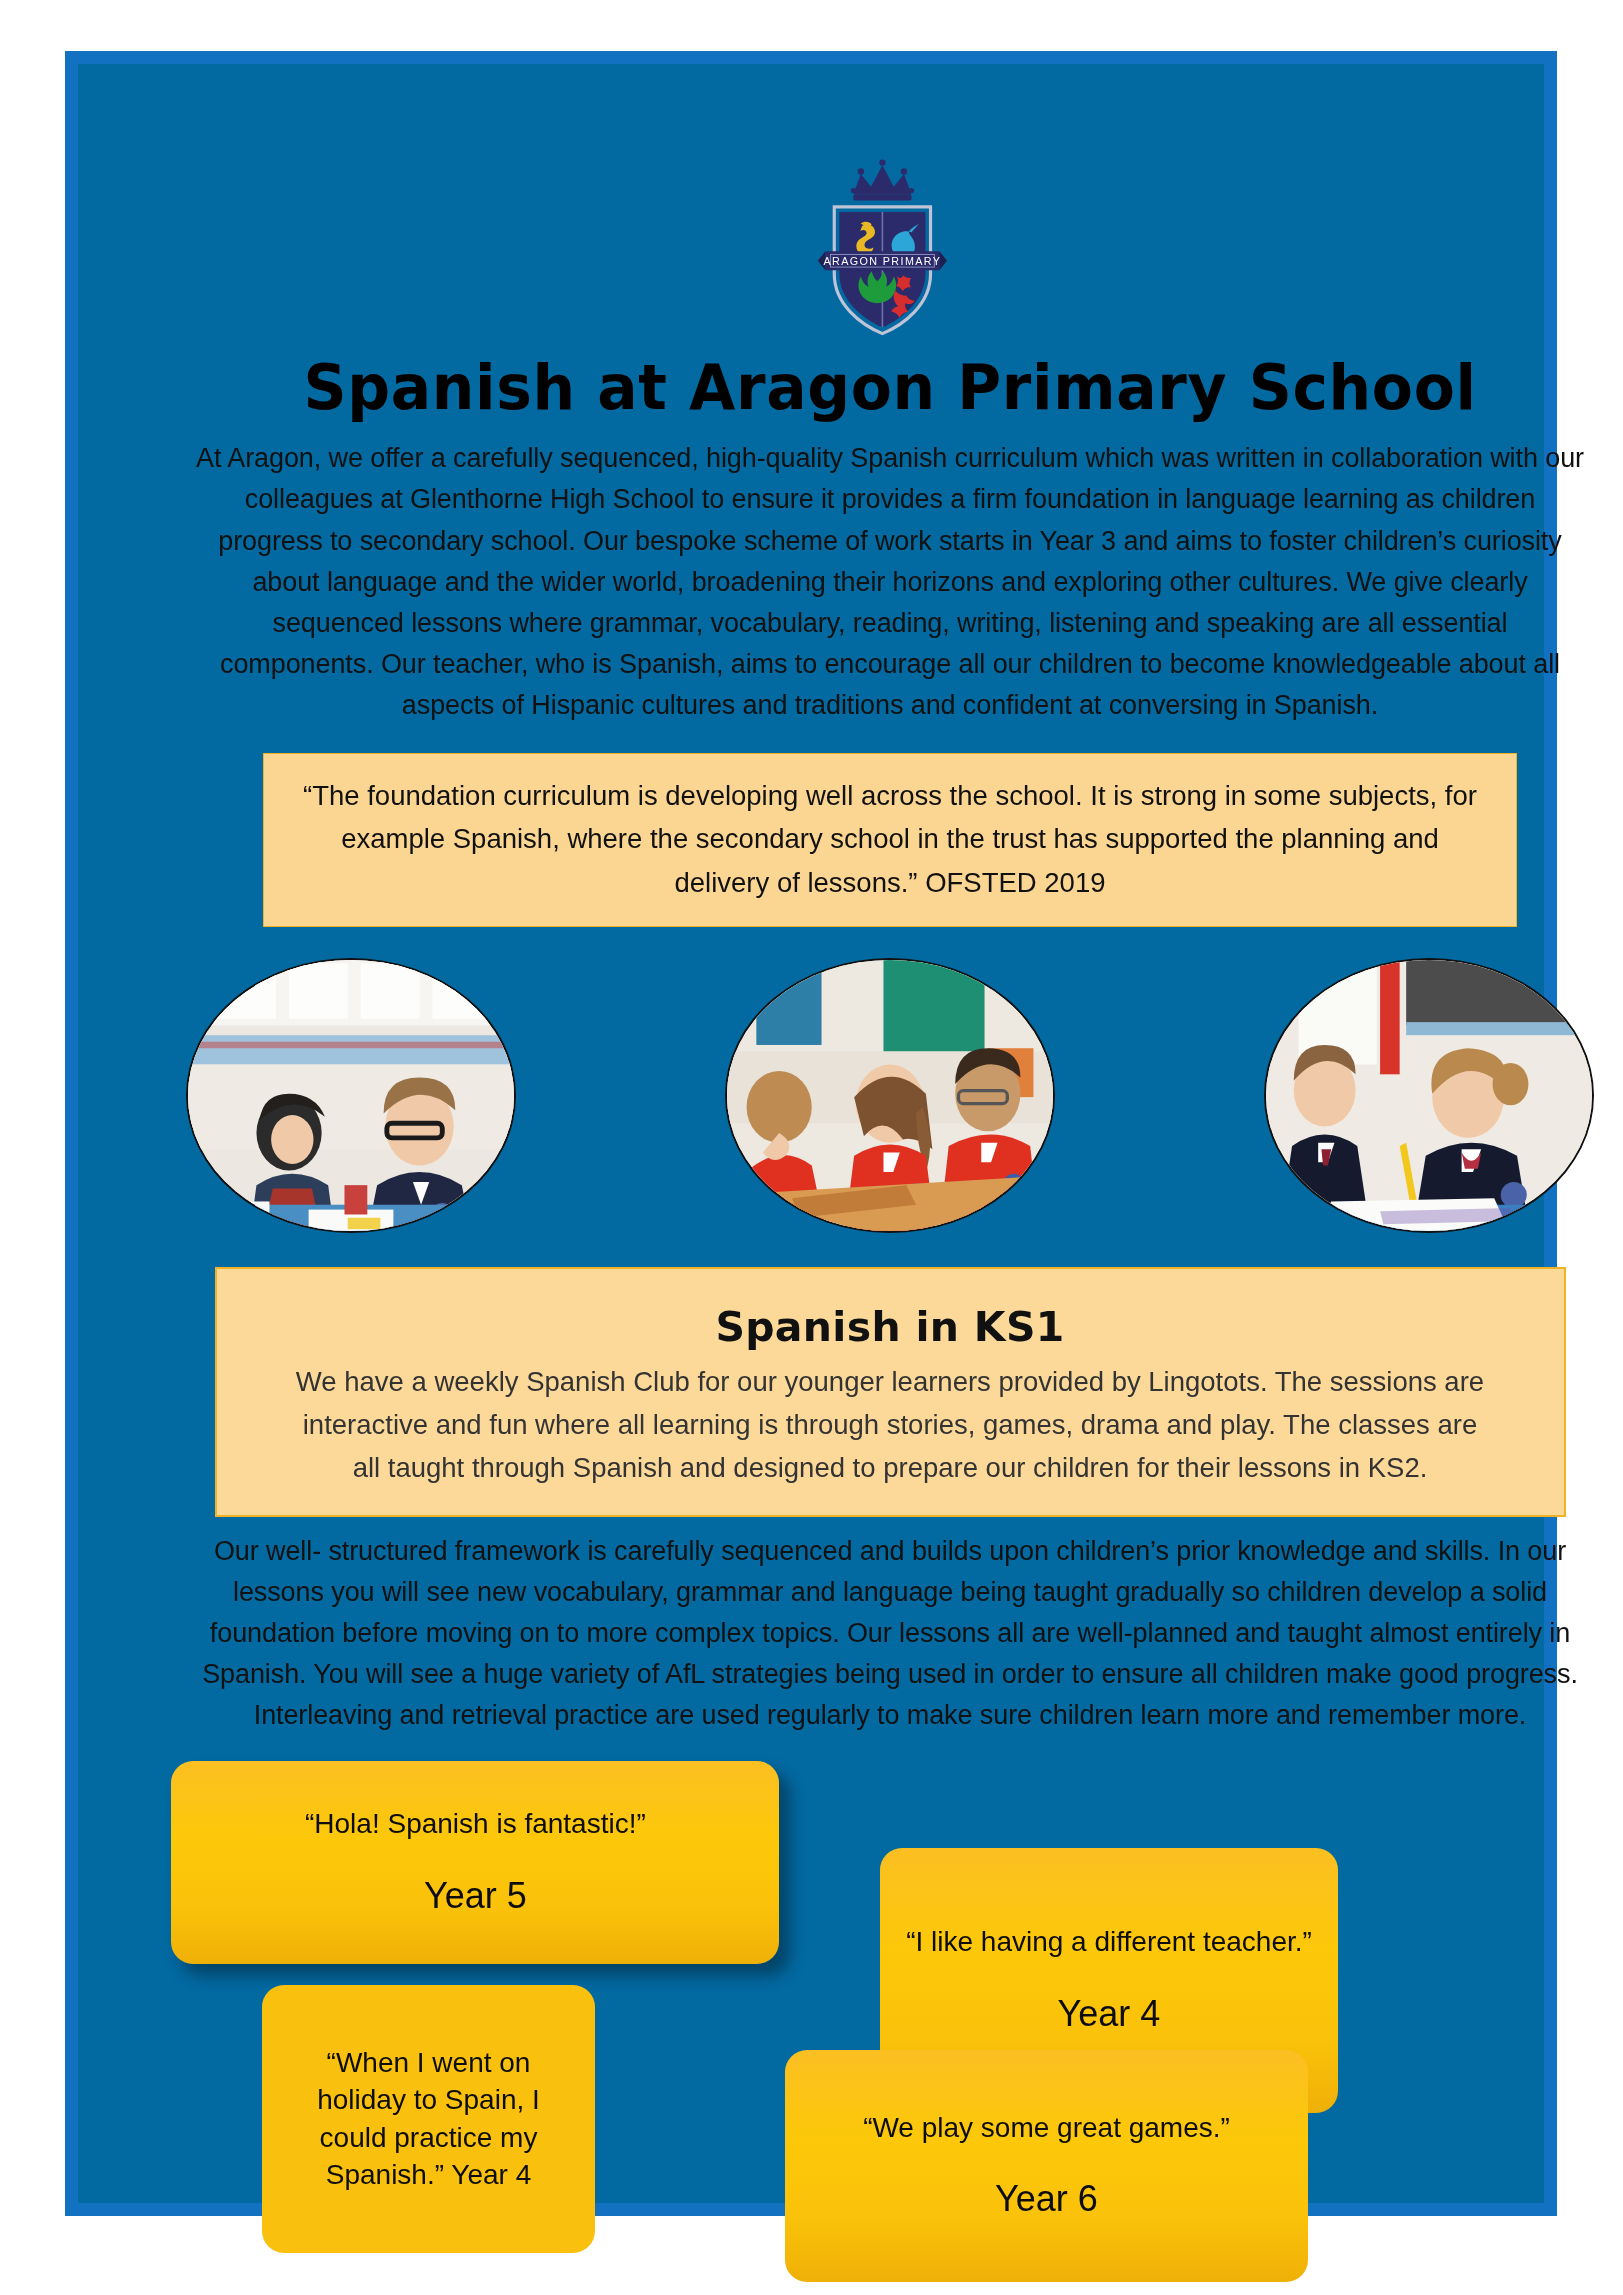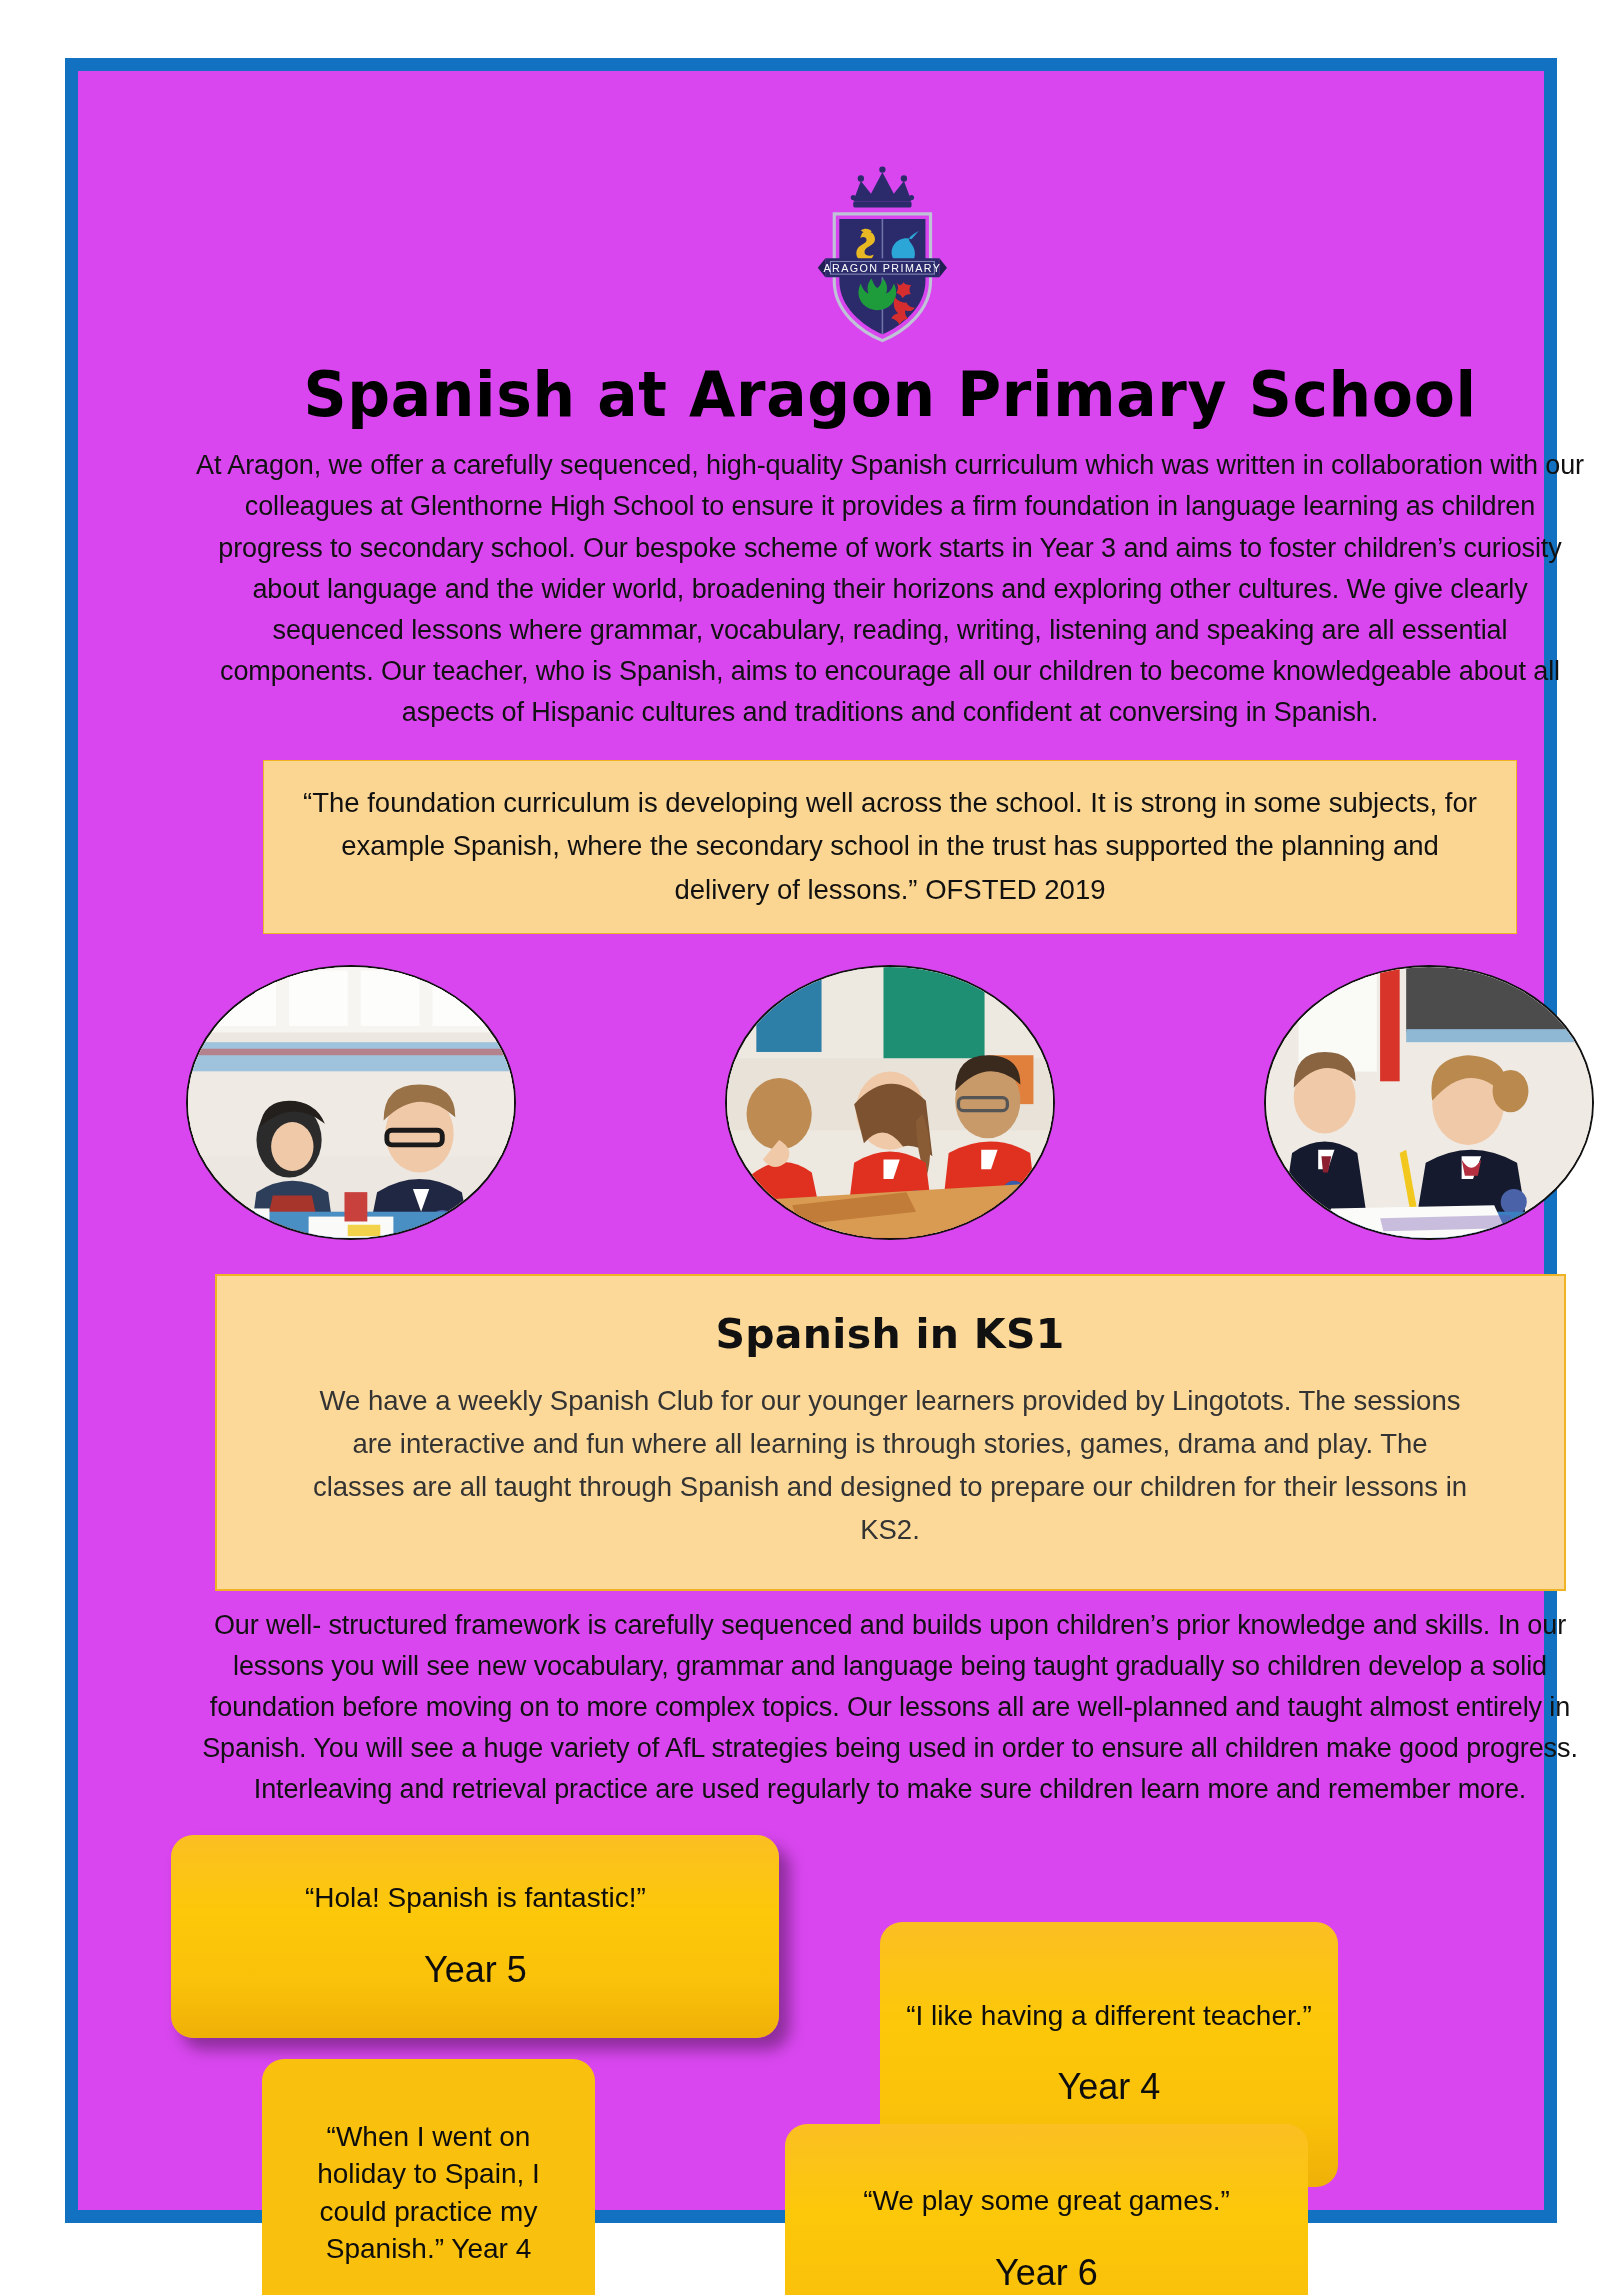--- a/index.html
+++ b/index.html
@@ -12,26 +12,26 @@
     height: 2295px;
     font-family: "Liberation Sans", sans-serif;
     position: relative;
     overflow: hidden;
   }
 
   
   .page-frame {
     position: absolute;
     left: 65px;
-    top: 58px;
+    top: 51px;
     width: 1492px;
     height: 2165px;
     border: 13px solid #1271C0;
     box-sizing: border-box;
-    background: #d946ef;
+    background: #0369a1;
   }
 
   .content {
     position: absolute;
     left: 79px;
     top: 79px;
     width: 1466px;
     height: 2138px;
     box-sizing: border-box;
   }
@@ -131,21 +131,21 @@
     border: 2px solid #F0B323;
     box-sizing: border-box;
     padding: 6.5px 0 25px 0;
   }
   .ks1-text {
     font-family: "Liberation Sans Narrow", "Liberation Sans", sans-serif;
     font-size: 27.5px;
     line-height: 1.56;
     color: #333333;
     text-align: center;
-    margin: 12px;
+    margin: 0;
     padding: 3.9px 79px 0 79px;
   }
 
   
   .quotes-area {
     position: relative;
     height: 419px;
     margin-top: 19.6px;
   }
   .bubble {

